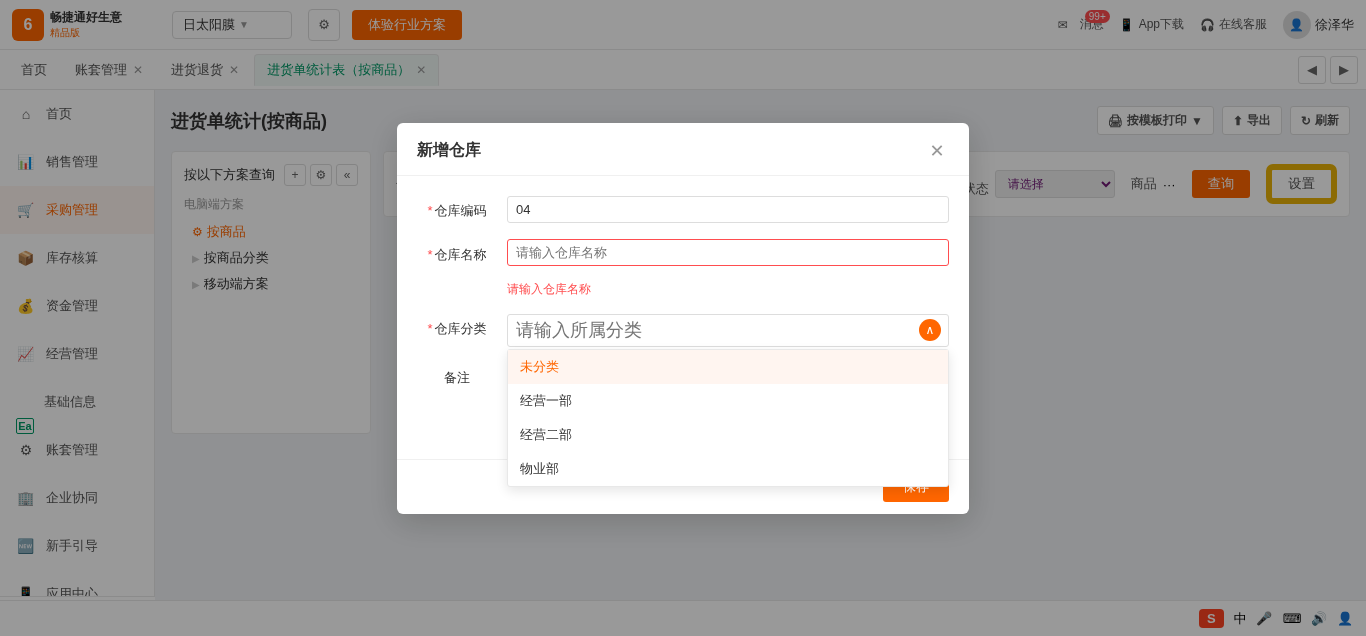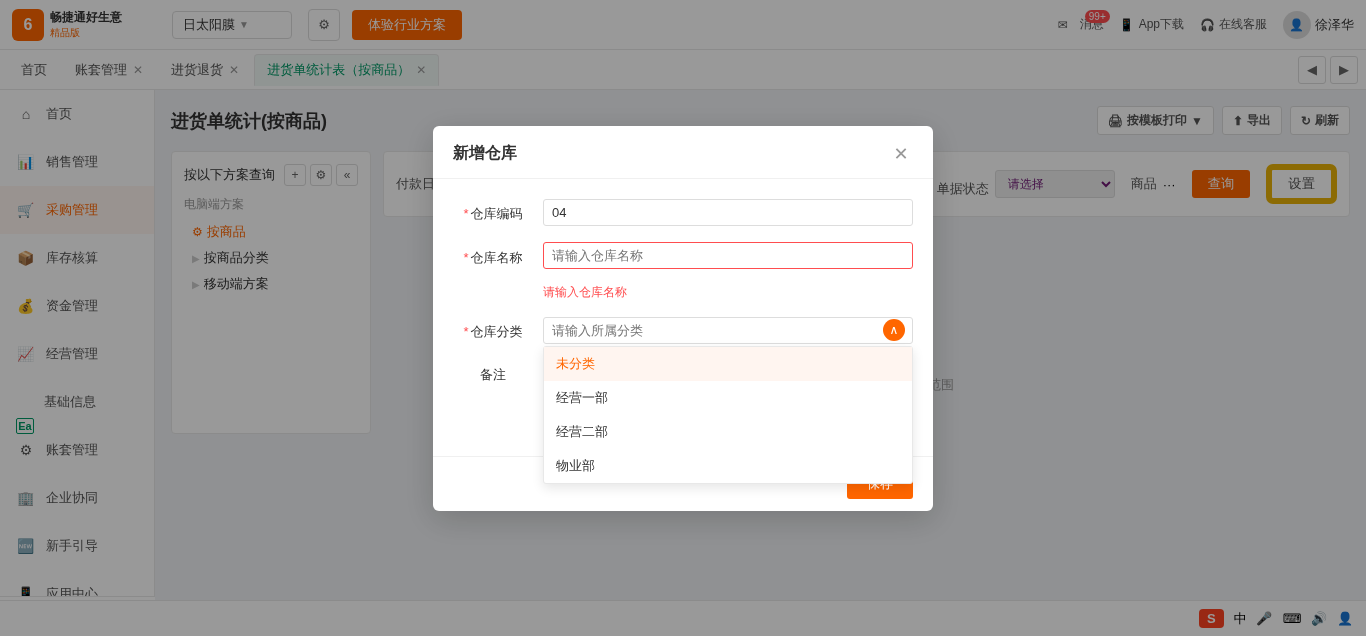--- a/index.html
+++ b/index.html
@@ -136,21 +136,21 @@
       position: fixed; top: 0; left: 0; right: 0; bottom: 0;
       background: rgba(0,0,0,0.4);
       z-index: 100;
       display: flex; align-items: center; justify-content: center;
     }
 
     
     .dialog {
       background: #fff;
       border-radius: 6px;
-      width: 500px;
+      width: 572px;
       box-shadow: 0 8px 32px rgba(0,0,0,0.18);
       position: relative;
       z-index: 200;
       overflow: visible;
     }
     .dialog-header {
       display: flex; align-items: center; justify-content: space-between;
       padding: 16px 20px 12px;
       border-bottom: 1px solid #f0f0f0;
     }
@@ -170,21 +170,21 @@
       outline: none;
     }
     .form-input.error { border-color: #ff4d4f; }
     .error-msg { color: #ff4d4f; font-size: 12px; margin-top: 3px; }
     .form-select-wrapper { flex: 1; position: relative; }
     .form-select-input {
       width: 100%;
       border: 1px solid #ddd;
       border-radius: 3px;
       padding: 5px 30px 5px 8px;
-      font-size: 13px;
+      font-size: 18px;
       color: #999;
       outline: none;
       cursor: pointer;
     }
     .form-select-arrow {
       position: absolute; right: 8px; top: 50%; transform: translateY(-50%);
       width: 22px; height: 22px; background: #ff6600; border-radius: 50%;
       display: flex; align-items: center; justify-content: center; color: #fff; font-size: 12px;
       cursor: pointer;
     }

